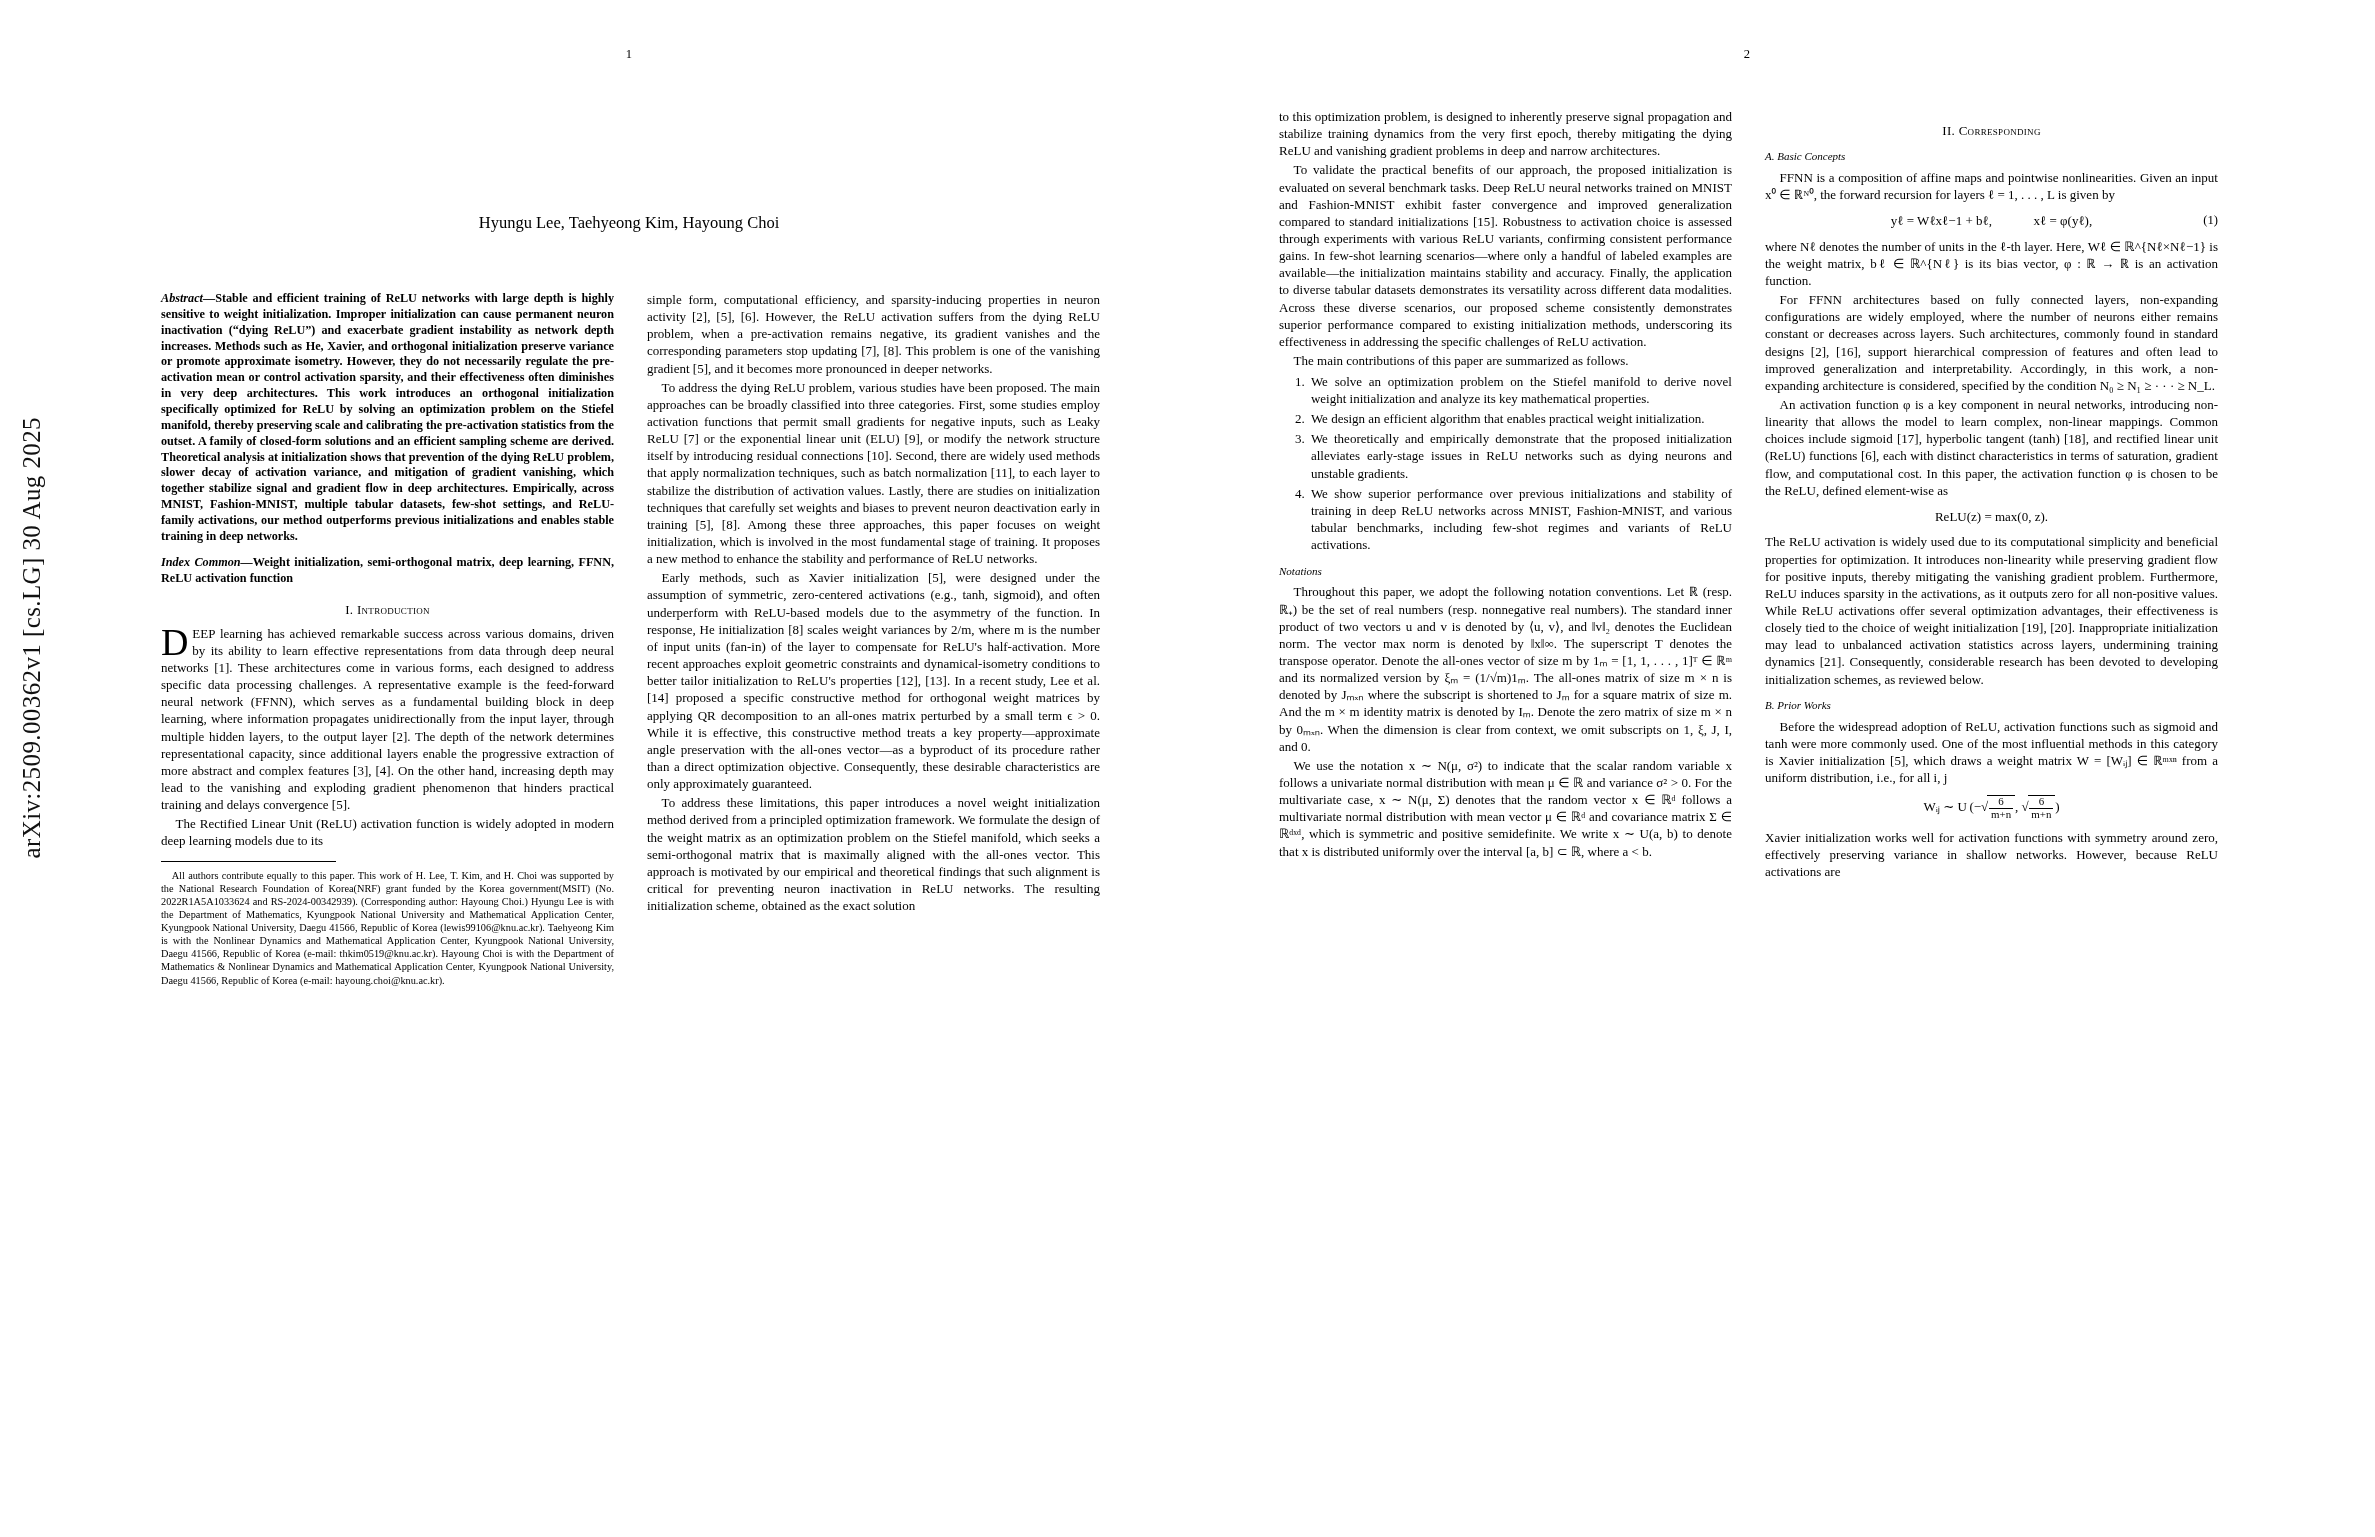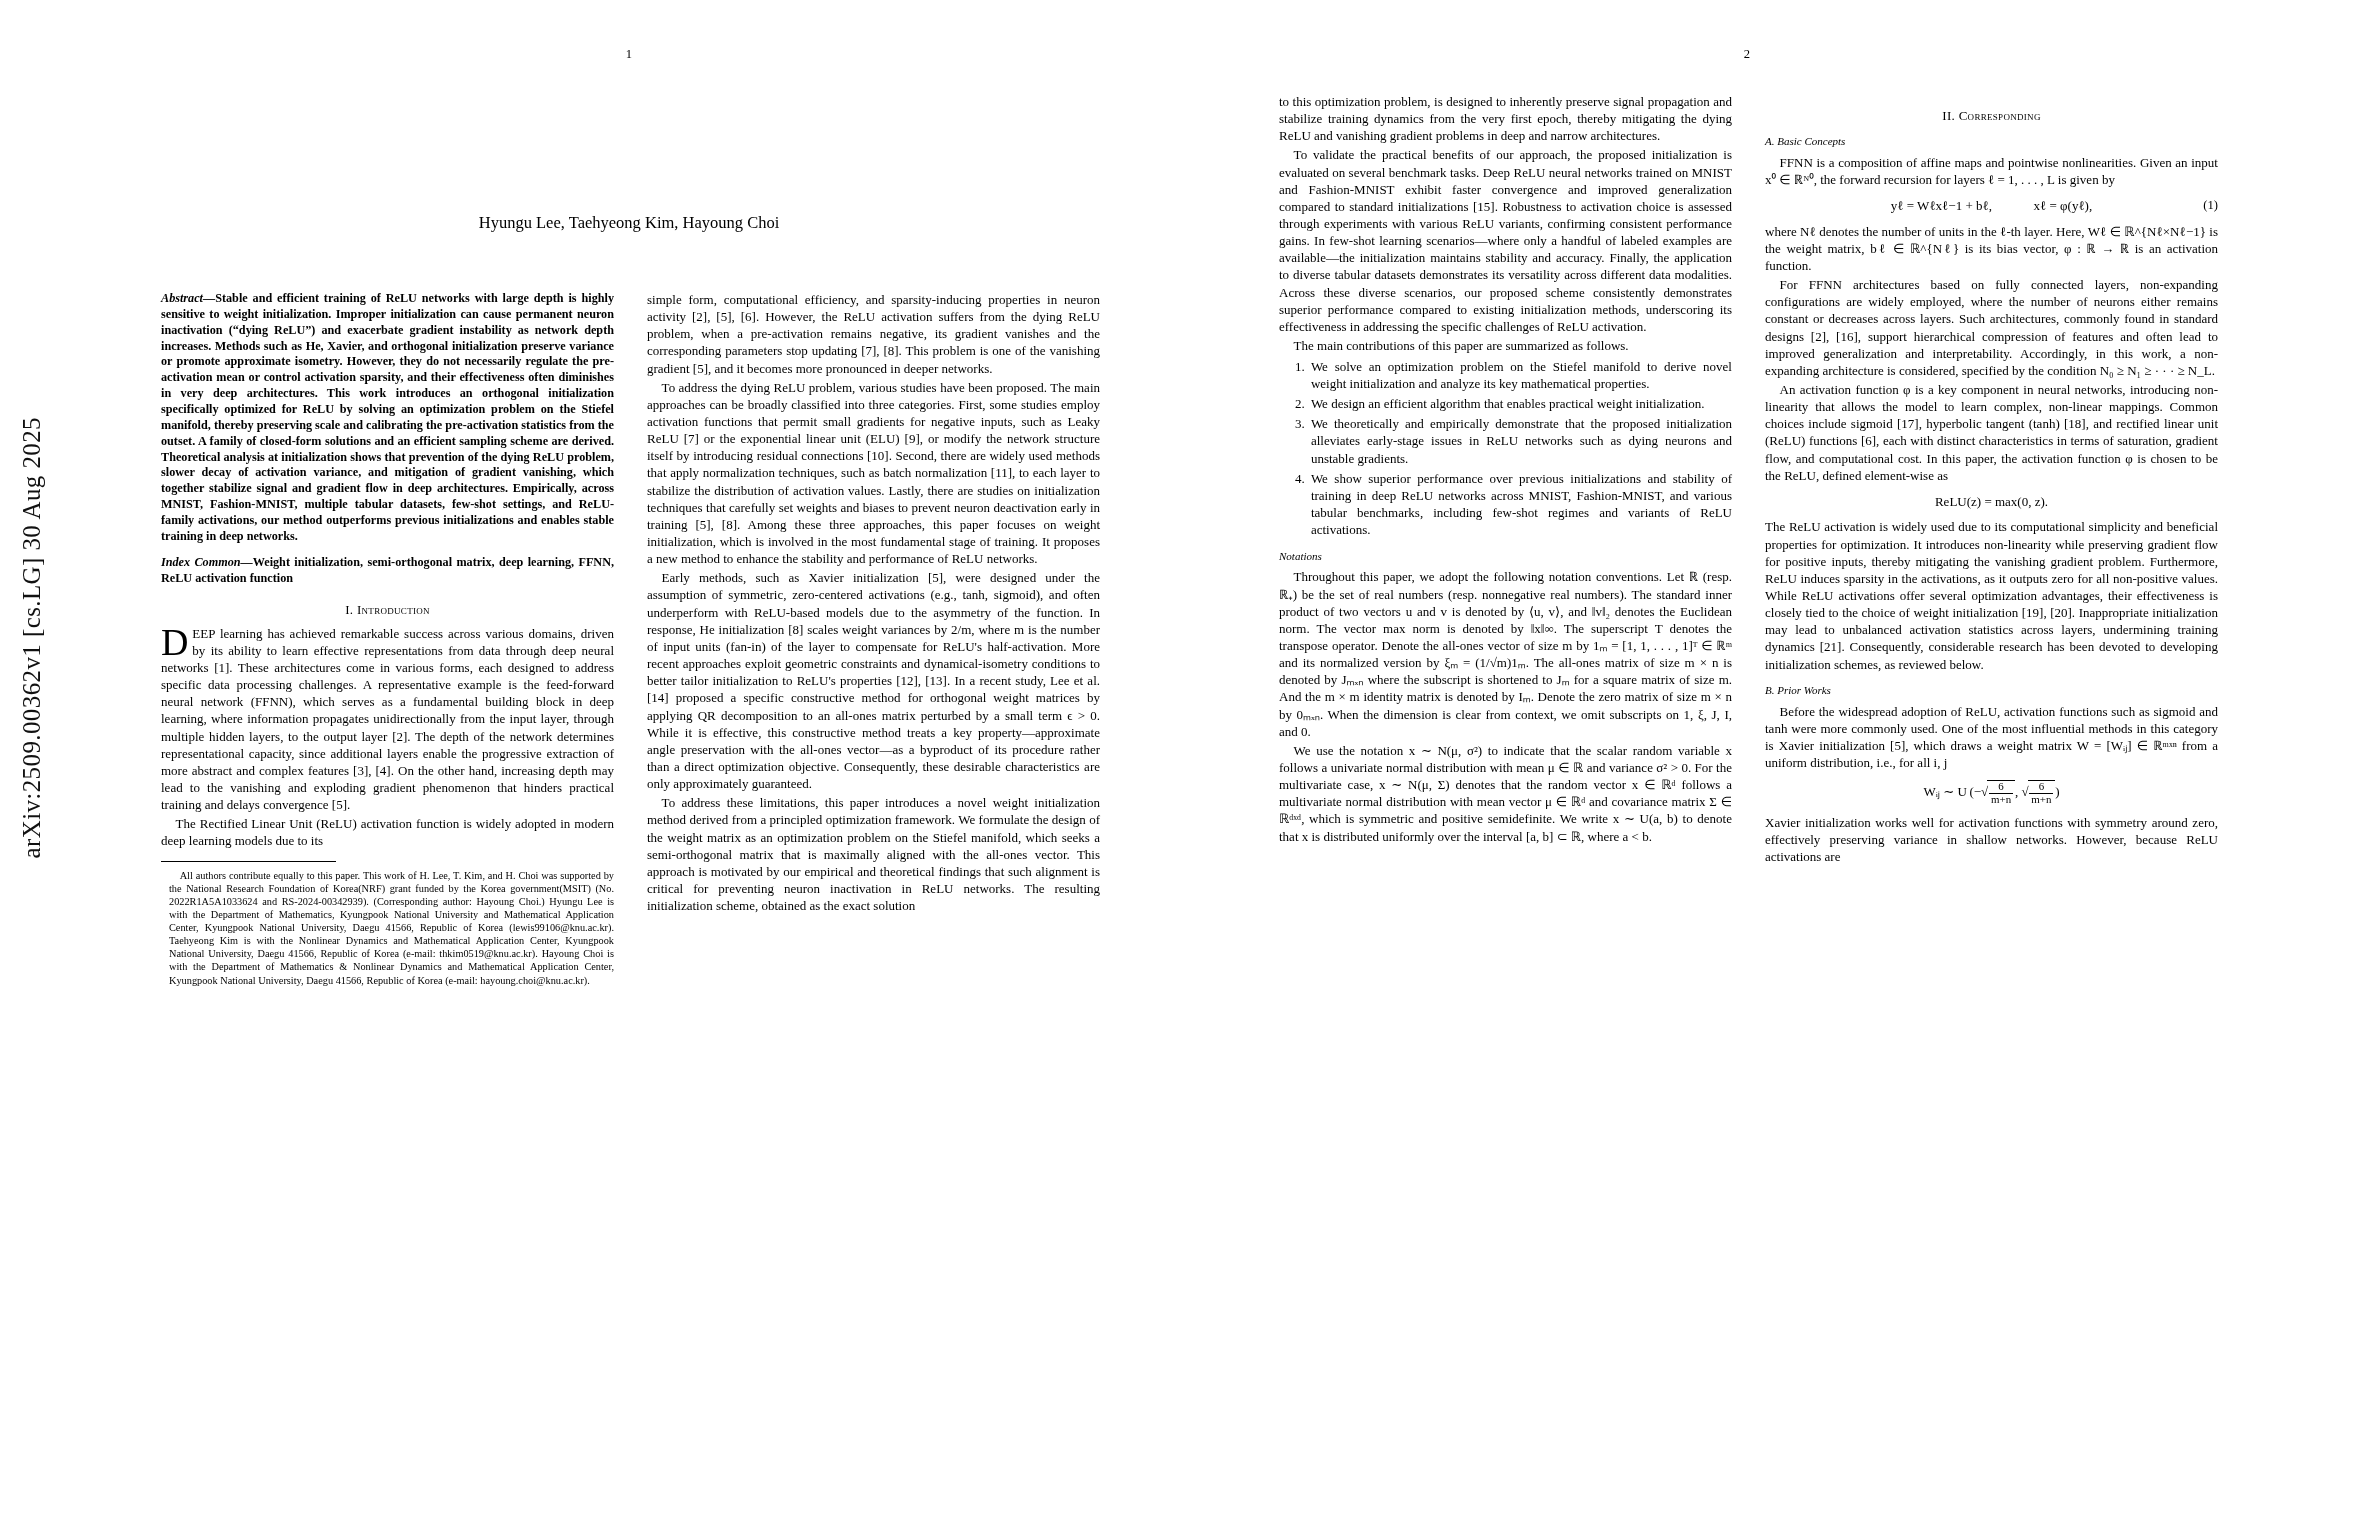--- a/index.html
+++ b/index.html
@@ -72,21 +72,21 @@
   .cols {
     position: absolute;
     top: 291px;
     left: 56px;
     width: 939px;
     display: flex;
     gap: 33px;
   }
   .cols-right {
     position: absolute;
-    top: 93px;
+    top: 108px;
     left: 56px;
     width: 939px;
     display: flex;
     gap: 33px;
   }
   .col {
     width: 453px;
     font-size: 13px;
     line-height: 1.32;
     text-align: justify;
@@ -168,21 +168,21 @@
     width: 175px;
     height: 1px;
     background: #000;
     margin: 11.6px 0 6.8px 0;
   }
   .footnote {
     font-size: 10.3px;
     line-height: 1.27;
     text-align: justify;
   }
-  .footnote p { text-indent: 10.7px; margin-bottom: 1px; margin-left: 8px; }
+  .footnote p { text-indent: 10.7px; margin-bottom: 1px; }
   .frac {
     display: inline-block;
     vertical-align: middle;
     text-align: center;
     font-size: 0.84em;
     line-height: 1.05;
   }
   .frac .num { display: block; border-bottom: 1px solid #000; padding: 0 1.9px; }
   .frac .den { display: block; padding: 0 1.9px; }
   .sqrt-wrap {

